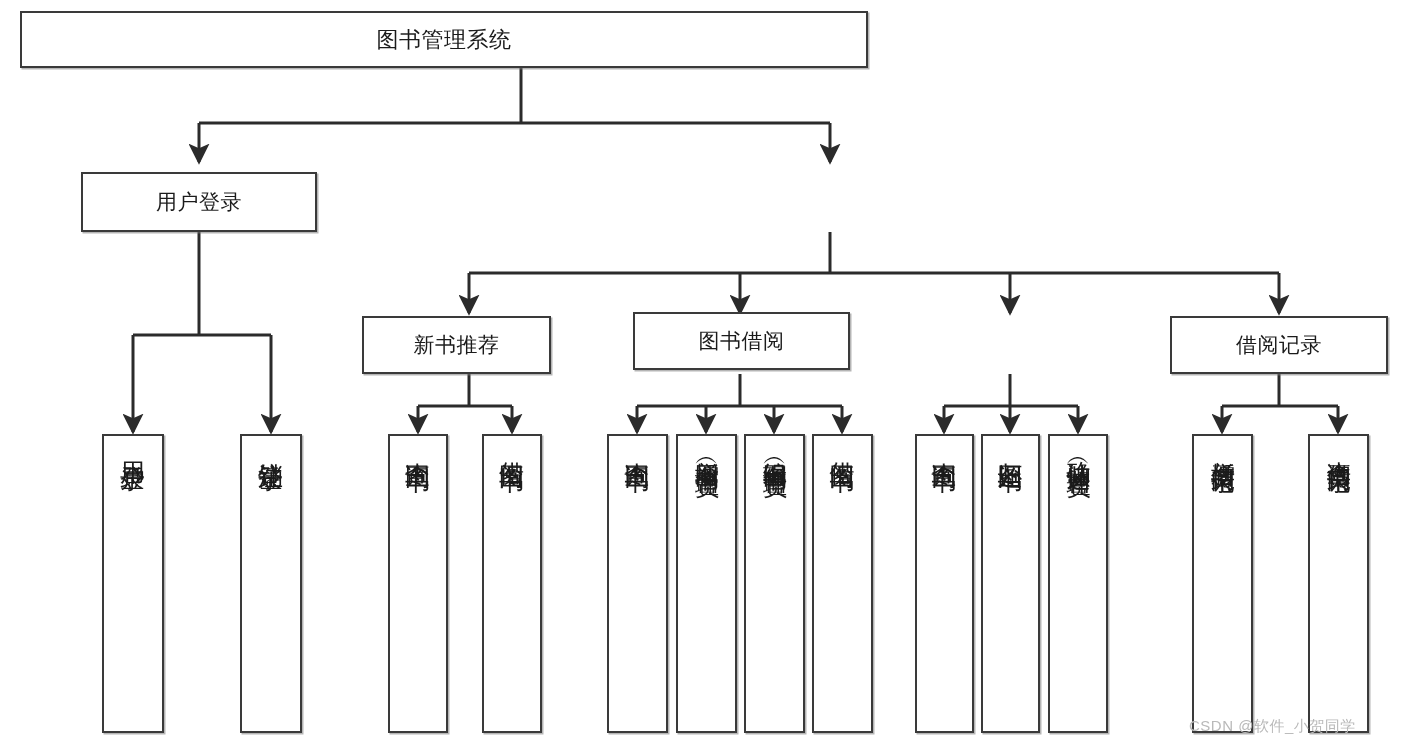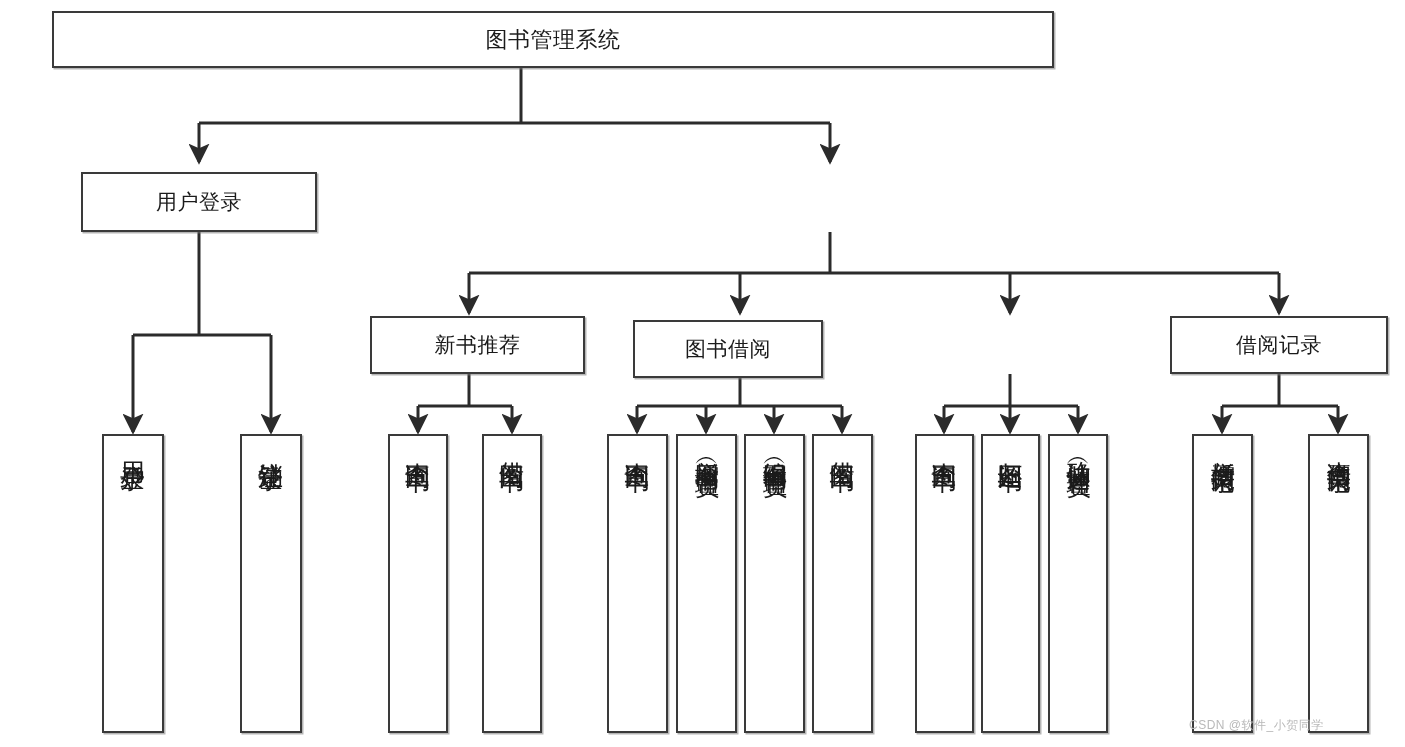--- a/index.html
+++ b/index.html
@@ -45,21 +45,21 @@
     line-height:1.04;
     letter-spacing:2px;
     white-space:nowrap;
     margin:0 auto;
   }
   .node.v.tall .label{font-size:24px;}
 
   #watermark{
     position:absolute;
     left:1189px;top:717px;
-    font-size:12px;
+    font-size:15px;
     color:#b9b9b9;
     white-space:nowrap;
     letter-spacing:.5px;
     font-family:"Liberation Sans","DejaVu Sans",sans-serif;
   }
 </style>
 </head>
 <body>
 
 <div id="diagram">
@@ -107,32 +107,32 @@
       <path d="M1010,406 L1010,432" marker-end="url(#arrow)"></path>
       <path d="M1078,406 L1078,432" marker-end="url(#arrow)"></path>
 
       <path d="M1279,374 L1279,406"></path>
       <path d="M1222,406 L1338,406"></path>
       <path d="M1222,406 L1222,432" marker-end="url(#arrow)"></path>
       <path d="M1338,406 L1338,432" marker-end="url(#arrow)"></path>
     </g>
   </svg>
 
-  <div class="node root h" style="left:20px;top:11px;width:1002px;height:57px;margin-left:32px;">
+  <div class="node root h" style="left:20px;top:11px;width:848px;height:57px;">
     <span class="label">图书管理系统</span>
   </div>
 
   <div class="node h" style="left:81px;top:172px;width:236px;height:60px;">
     <span class="label">用户登录</span>
   </div>
 
-  <div class="node h" style="left:362px;top:316px;width:215px;height:58px;margin-left:8px;">
+  <div class="node h" style="left:362px;top:316px;width:189px;height:58px;">
     <span class="label">新书推荐</span>
   </div>
-  <div class="node h" style="left:633px;top:320px;width:190px;height:58px;">
+  <div class="node h" style="left:633px;top:312px;width:217px;height:58px;">
     <span class="label">图书借阅</span>
   </div>
   <div class="node h" style="left:1170px;top:316px;width:218px;height:58px;">
     <span class="label">借阅记录</span>
   </div>
 
   <div class="node v" style="left:102px;top:434px;width:62px;height:299px;">
     <span class="label">用户登录</span>
   </div>
   <div class="node v" style="left:240px;top:434px;width:62px;height:299px;">

